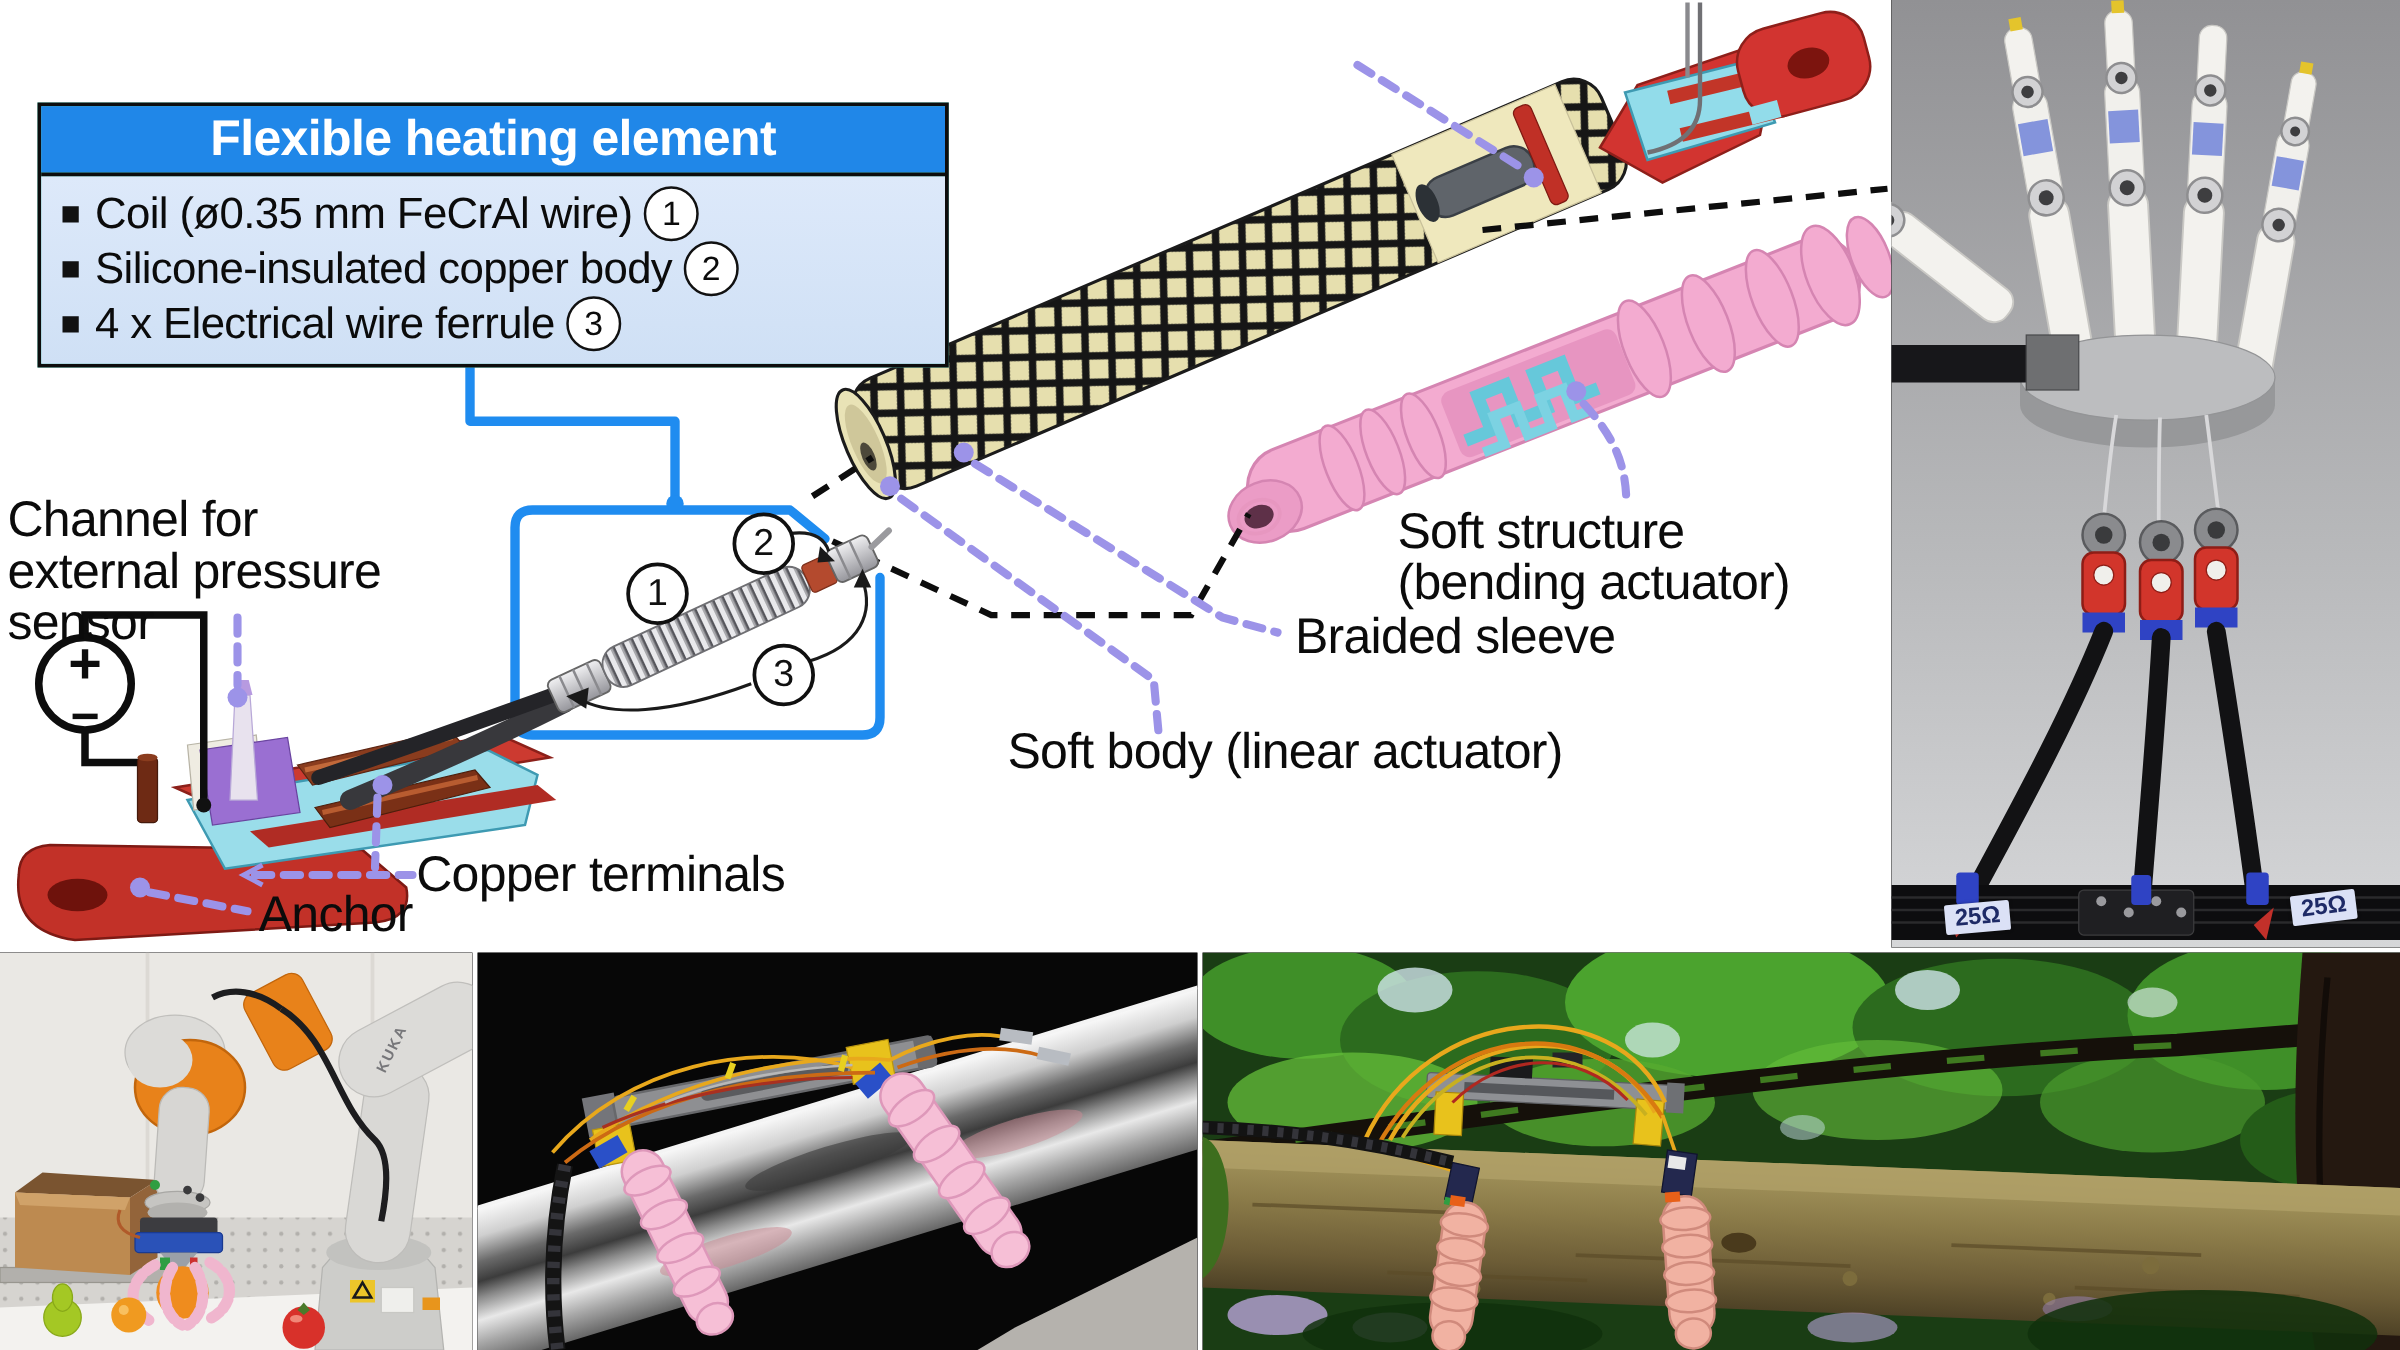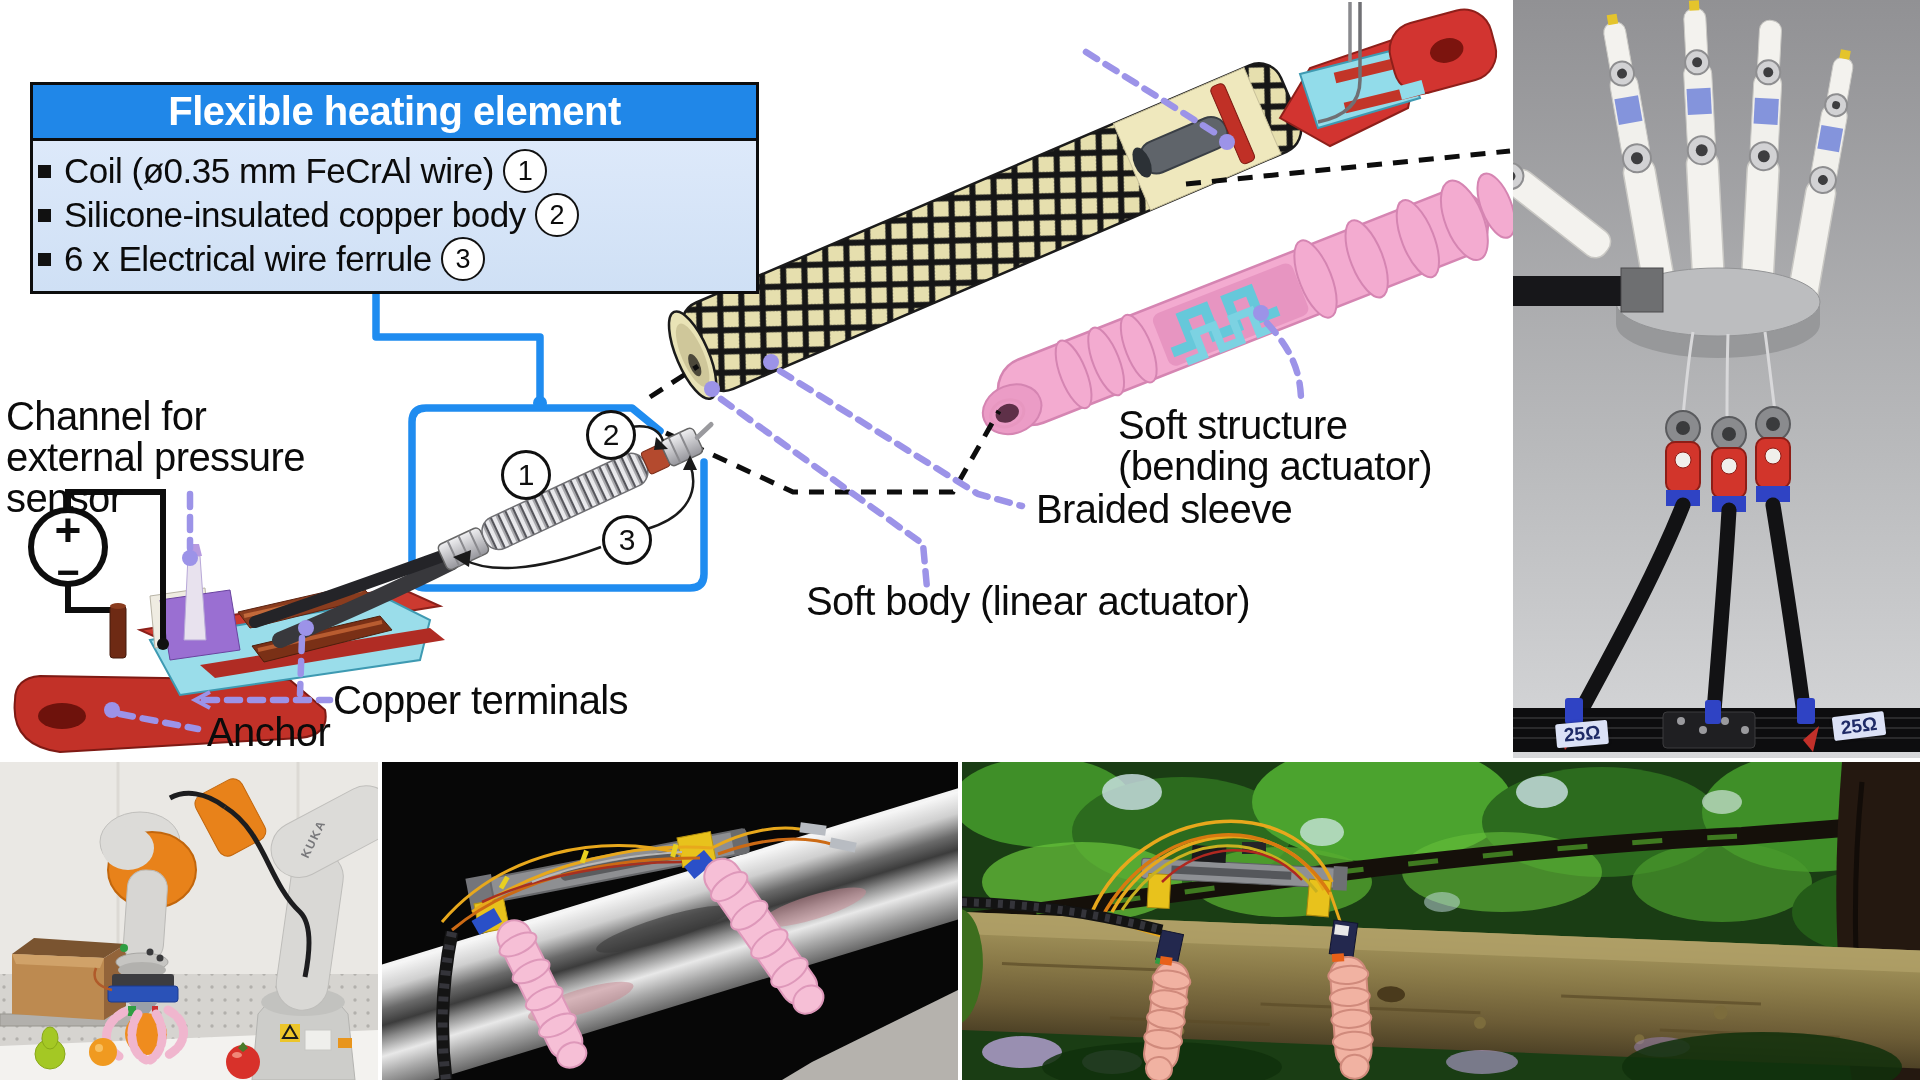--- a/index.html
+++ b/index.html
@@ -5,21 +5,21 @@
   html,body{margin:0;padding:0;background:#888}
   #canvas{position:relative;width:1920px;height:1080px;background:#ffffff;overflow:hidden;
           font-family:"Liberation Sans",sans-serif}
   .lbl{position:absolute;color:#0b0b0b;font-size:40px;line-height:1.03;white-space:pre-line;letter-spacing:-0.6px}
   .center{text-align:left}
   .circ{position:absolute;width:44px;height:44px;border:3px solid #101010;border-radius:50%;background:#fff;
         display:flex;align-items:center;justify-content:center;font-size:30px;color:#101010}
   .infobox{position:absolute;left:30px;top:82px;width:723px;border:3px solid #0d0d0d;background:#5eead4}
   .infobox-header{height:53px;background:#2087e8;color:#ffffff;font-weight:bold;font-size:40px;
         display:flex;align-items:center;justify-content:center;letter-spacing:-0.5px}
-  .infobox-body{background:linear-gradient(#dde9fa,#cfe0f5);padding:8px 8px 10px 2px;border-top:3px solid #0d0d0d}
+  .infobox-body{background:linear-gradient(#dde9fa,#cfe0f5);padding:8px 8px 10px 14px;border-top:3px solid #0d0d0d}
   .ib-row{display:flex;align-items:center;font-size:35px;height:44px;color:#0b0b0b;letter-spacing:-0.5px}
   .bullet{width:13px;height:13px;background:#111;margin:0 13px 0 3px;flex:none}
   .ib-num{width:40px;height:40px;border:2.5px solid #111;border-radius:50%;background:#fff;display:flex;
         align-items:center;justify-content:center;font-size:27px;margin-left:9px;flex:none}
   .photo{position:absolute;overflow:hidden;background:#000}
   .photo svg{display:block}
   .res-label{position:absolute;background:#dbe1f6;color:#1e2a66;font-weight:bold;font-size:19px;
         padding:1px 8px;border-radius:2px;box-shadow:0 0 3px rgba(0,0,0,.35)}
   .kuka-brand{position:absolute;color:#77777a;font-weight:bold;font-size:12px;letter-spacing:1.5px;
         transform:rotate(-64deg)}
@@ -185,21 +185,21 @@
         <span>Coil (ø0.35 mm FeCrAl wire)</span>
         <span class="ib-num">1</span>
       </div>
       <div class="ib-row">
         <span class="bullet"></span>
         <span>Silicone-insulated copper body</span>
         <span class="ib-num">2</span>
       </div>
       <div class="ib-row">
         <span class="bullet"></span>
-        <span>6 x Electrical wire ferrule</span>
+        <span>4 x Electrical wire ferrule</span>
         <span class="ib-num">3</span>
       </div>
     </div>
   </div>
 
   <div class="lbl center" style="left:6px;top:396px;width:380px">Channel for
 external pressure
 sensor</div>
   <div class="lbl" style="left:333px;top:680px">Copper terminals</div>
   <div class="lbl" style="left:207px;top:712px">Anchor</div>

